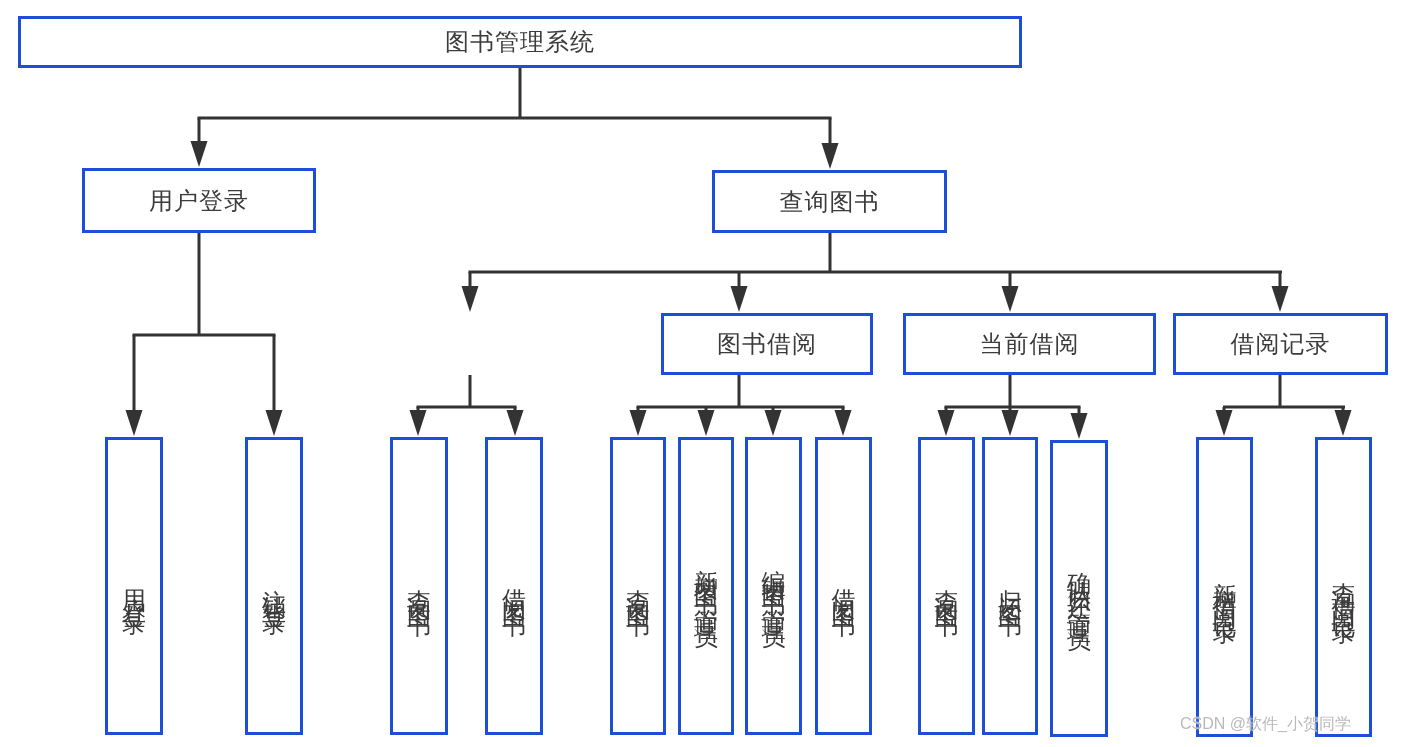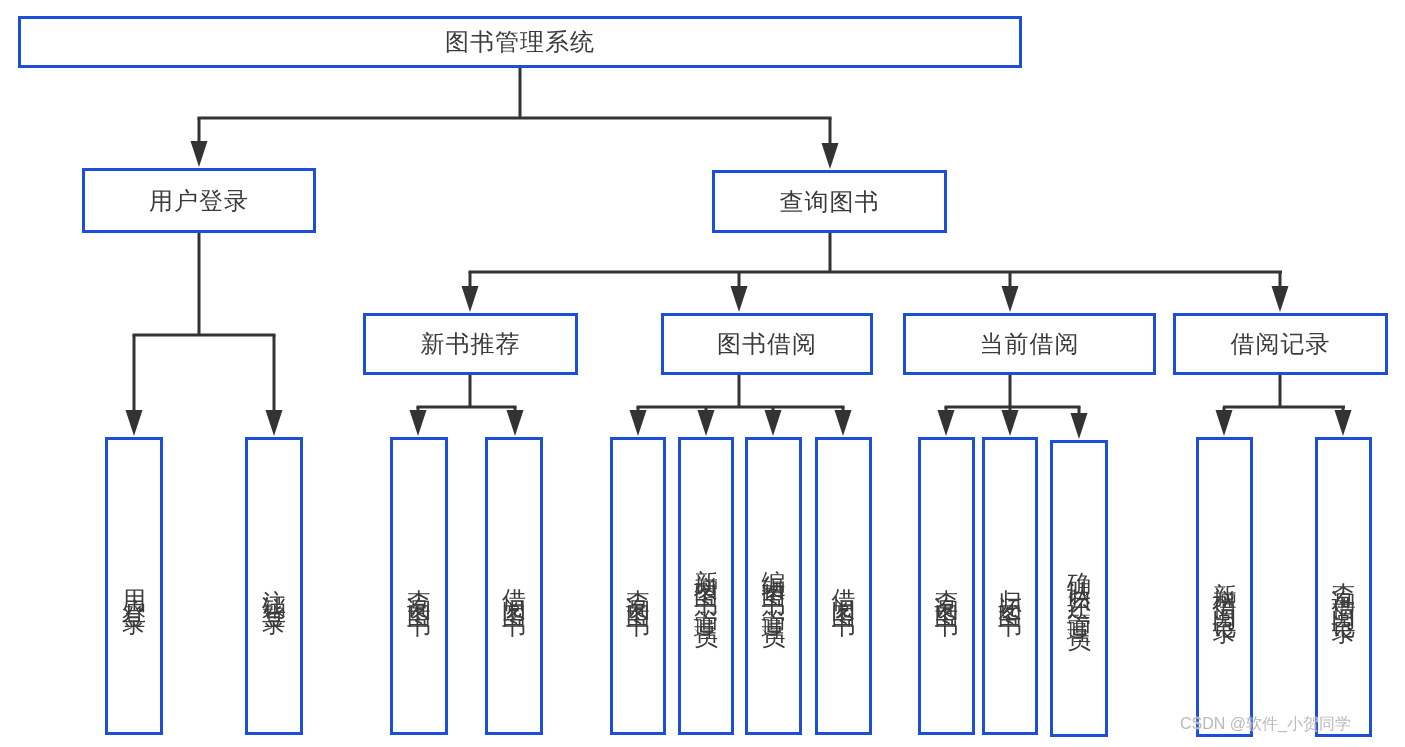--- a/index.html
+++ b/index.html
@@ -118,21 +118,20 @@
       <polygon points="1215.5,410 1232.5,410 1224,436" fill="#333333"></polygon>
       <line x1="1343" y1="407" x2="1343" y2="418" stroke="#333333" stroke-width="3"></line>
       <polygon points="1334.5,410 1351.5,410 1343,436" fill="#333333"></polygon>
     </svg>
 
   <div class="node hnode" style="left:18px; top:16px; width:1004px; height:52px;">图书管理系统</div>
 
   <div class="node hnode" style="left:82px; top:168px; width:234px; height:65px;">用户登录</div>
   <div class="node hnode" style="left:712px; top:170px; width:235px; height:63px;">查询图书</div>
 
-  <div class="node hnode" style="left:363px; top:313px; width:215px; height:62px;">新书推荐</div>
   <div class="node hnode" style="left:633px; top:313px; width:212px; height:62px;margin-left:28px;">图书借阅</div>
   <div class="node hnode" style="left:903px; top:313px; width:253px; height:62px;">当前借阅</div>
   <div class="node hnode" style="left:1173px; top:313px; width:215px; height:62px;">借阅记录</div>
 
   <div class="node vnode" style="left:105px; top:437px; width:58px; height:298px;">用户登录</div>
   <div class="node vnode" style="left:245px; top:437px; width:58px; height:298px;">注销登录</div>
 
   <div class="node vnode" style="left:390px; top:437px; width:58px; height:298px;">查询图书</div>
   <div class="node vnode" style="left:485px; top:437px; width:58px; height:298px;">借阅图书</div>
 

